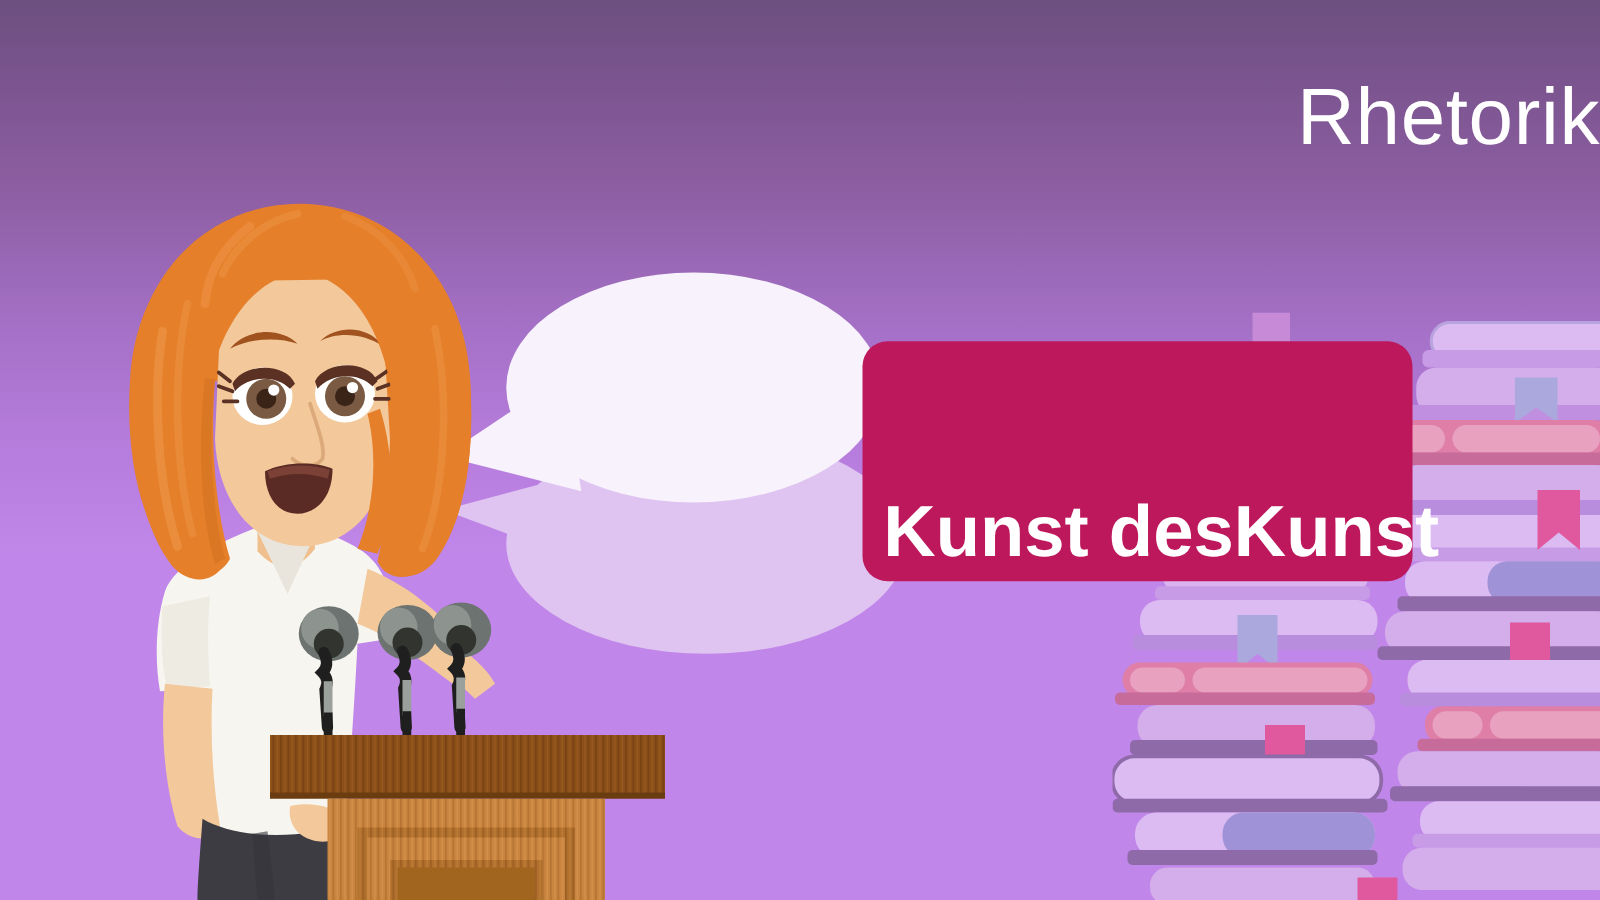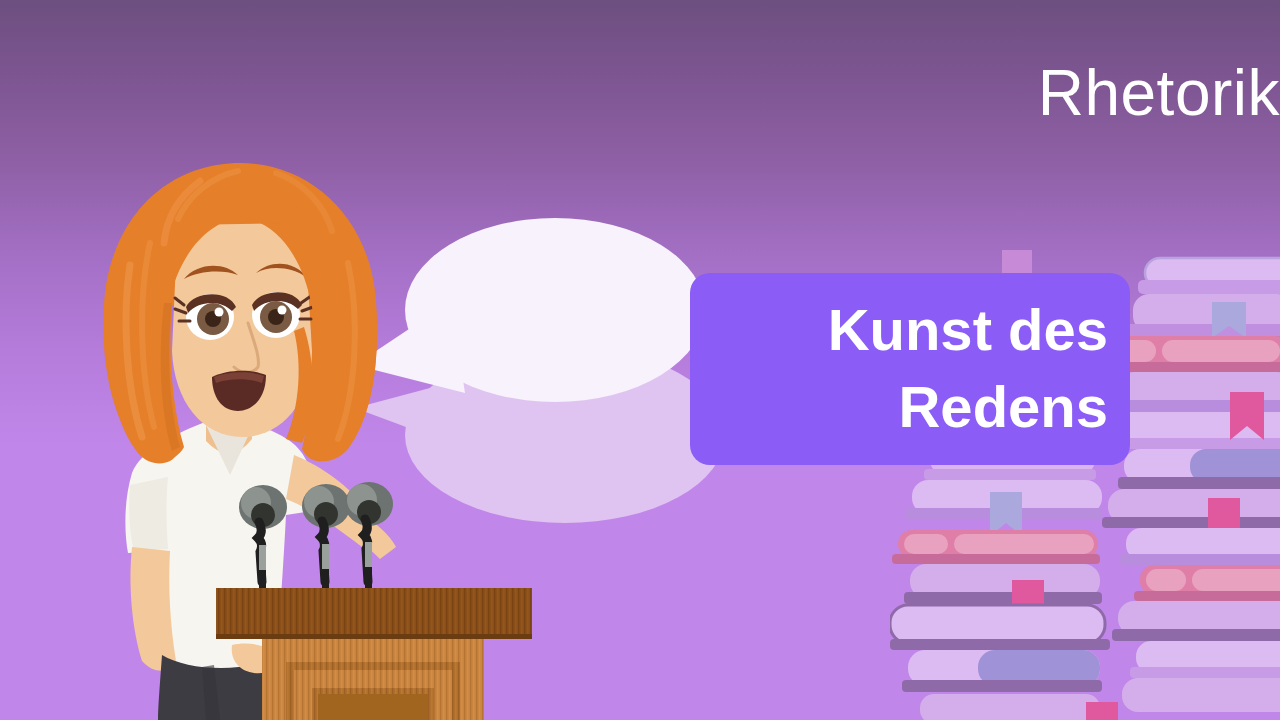--- a/index.html
+++ b/index.html
@@ -41,25 +41,25 @@
     line-height: 1.1;
     white-space: nowrap;
   }
   
   #callout {
     position: absolute;
     left: 690px;
     top: 273px;
     width: 440px;
     height: 192px;
-    background: #8b5cf6;
+    background: #be185d;
     border-radius: 20px;
     box-sizing: border-box;
     display: flex;
-    flex-direction: column;
+    flex-direction: row;
     align-items: flex-end;
     justify-content: center;
     padding: 0 22px 0 60px;
   }
   .callout-line {
     color: #ffffff;
     font-size: 58px;
     font-weight: bold;
     line-height: 1.32;
     white-space: nowrap;
@@ -407,18 +407,18 @@
 
       <rect x="86" y="192" width="174" height="58" fill="url(#woodMid)"></rect>
       <rect x="94" y="200" width="158" height="50" fill="url(#woodLight)"></rect>
       <rect x="112" y="218" width="122" height="32" fill="url(#woodMid)"></rect>
       <rect x="118" y="224" width="110" height="26" fill="#a2651f"></rect>
     </svg>
   </div>
 
   <div id="callout">
     <div class="callout-line">Kunst des</div>
-    <div class="callout-line">Redens</div>
+    <div class="callout-line">Kunst</div>
   </div>
 
   <div id="title">Rhetorik</div>
 
 </div>
 
 </body></html>

